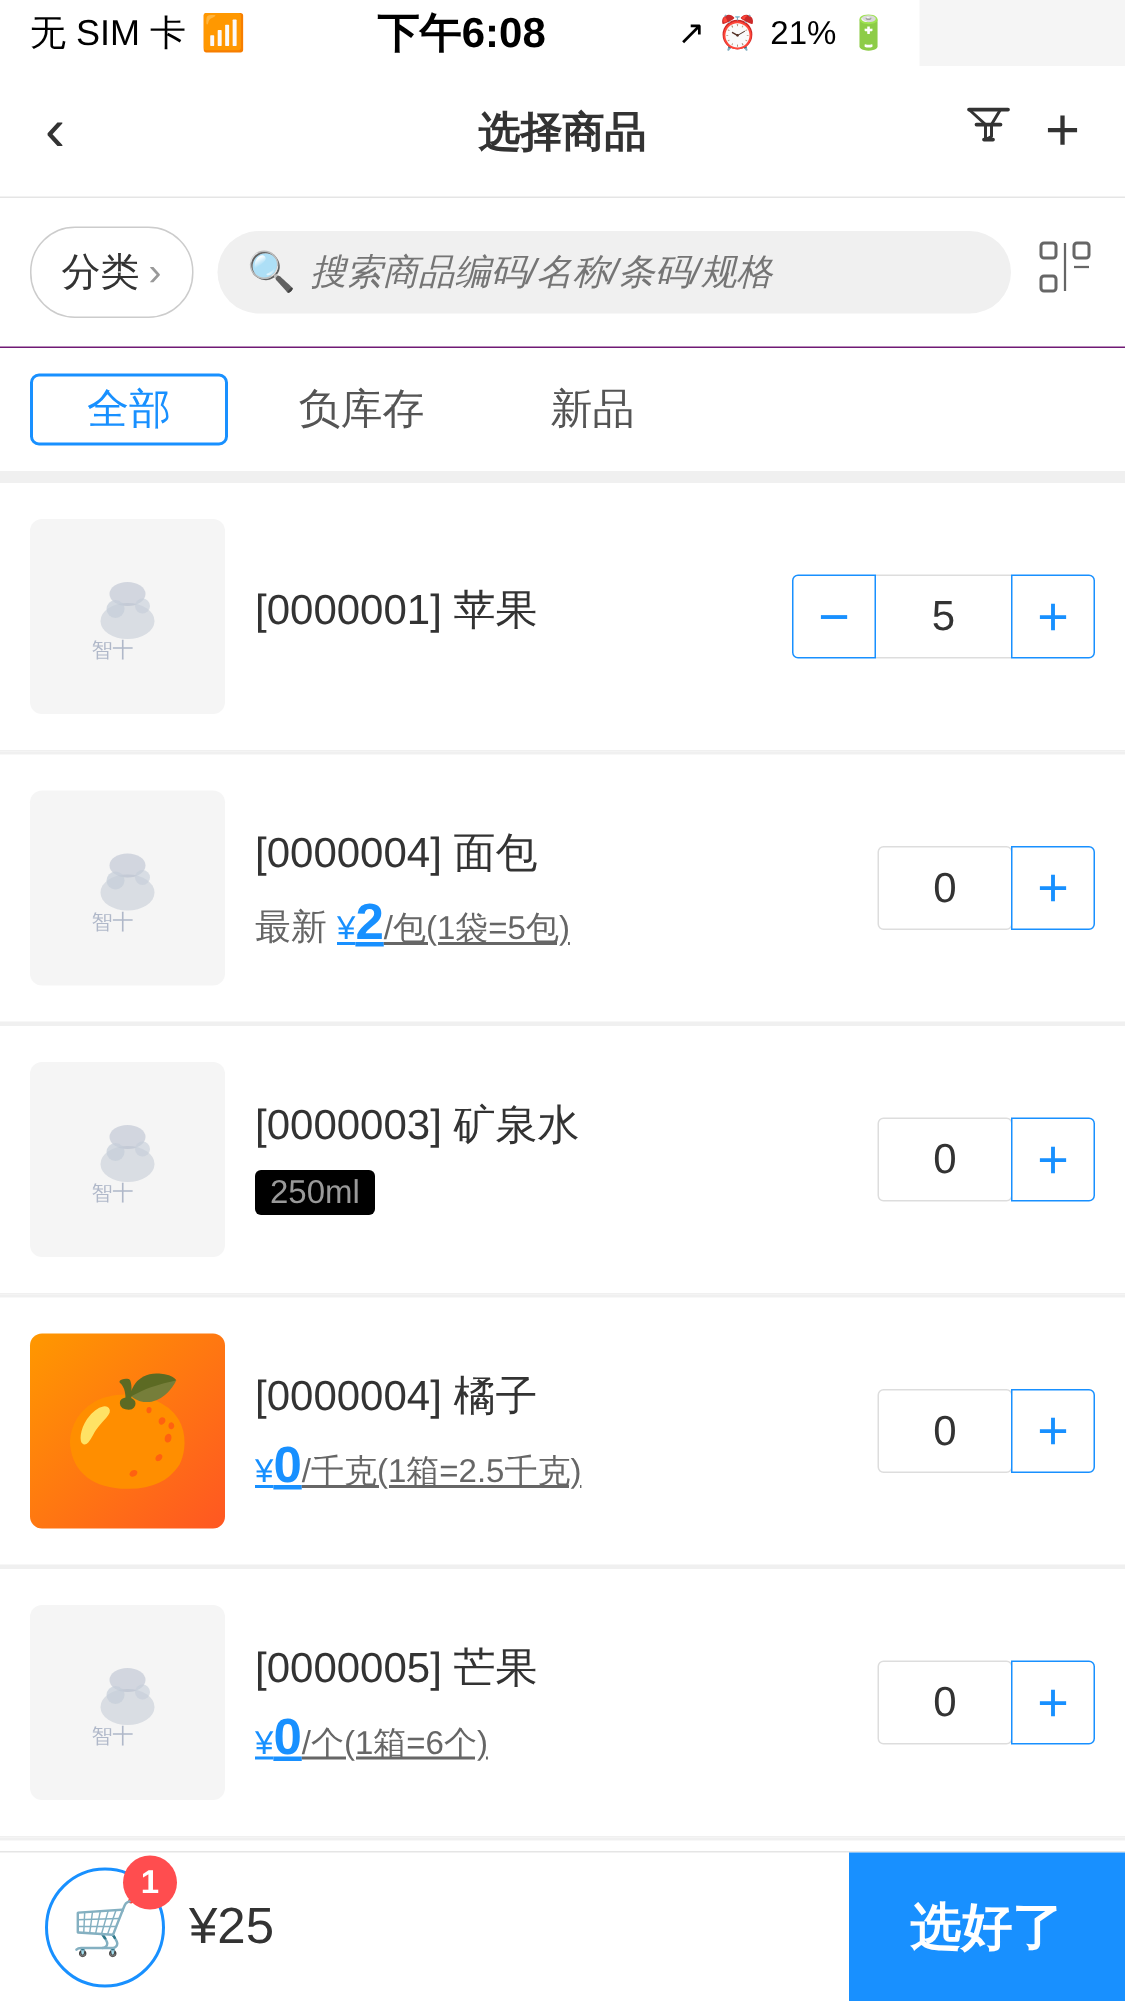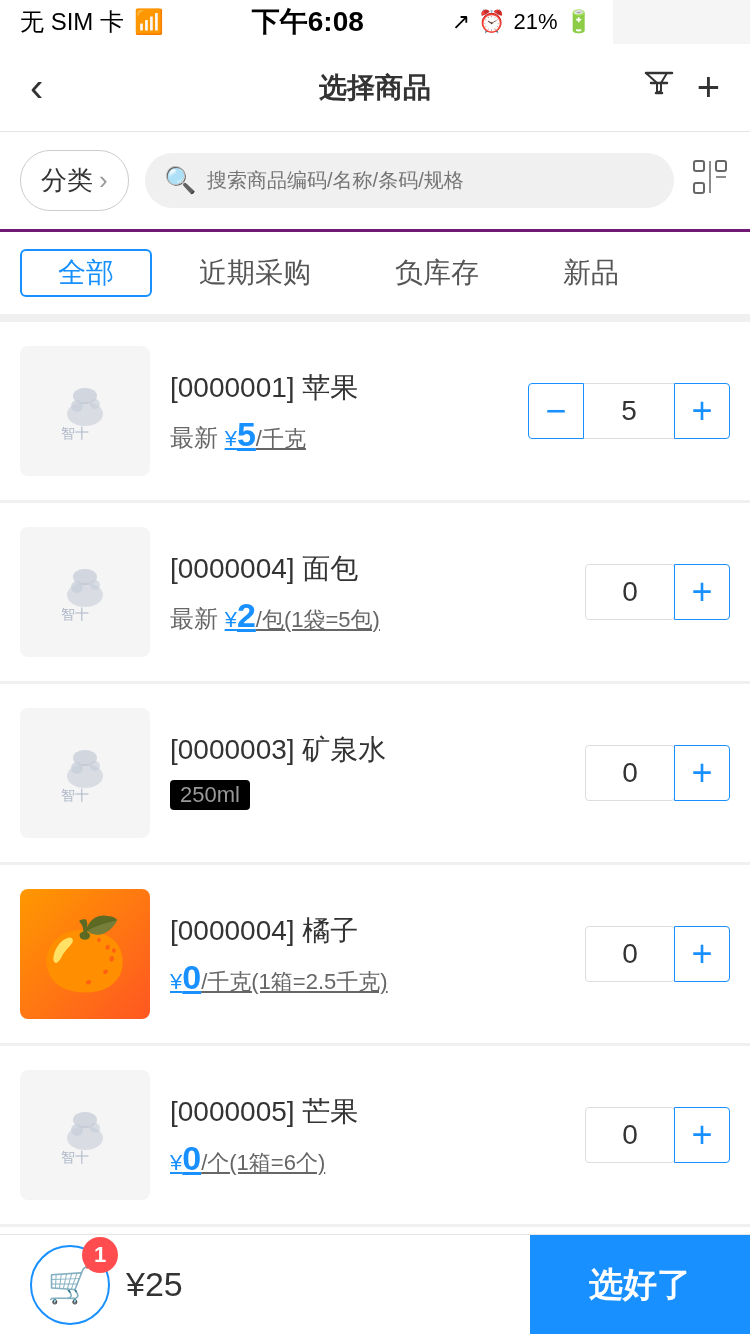--- a/index.html
+++ b/index.html
@@ -61,21 +61,21 @@
 
     
     .filter-bar {
       width: 750px;
       height: 100px;
       background: #fff;
       display: flex;
       align-items: center;
       padding: 0 20px;
       gap: 16px;
-      border-bottom: 3px solid #701a75;
+      border-bottom: 1px solid #701a75;
     }
     .category-btn {
       display: flex;
       align-items: center;
       padding: 12px 20px;
       border: 1px solid #ccc;
       border-radius: 30px;
       font-size: 26px;
       color: #333;
       white-space: nowrap;
@@ -88,23 +88,24 @@
       align-items: center;
       background: #f0f0f0;
       border-radius: 30px;
       padding: 12px 20px;
       gap: 10px;
     }
     .search-input {
       flex: 1;
       border: none;
       background: transparent;
-      font-size: 20px;
+      font-size: 24px;
       color: #999;
       outline: none;
+      font-style: italic;
     }
     .scan-icon {
       font-size: 32px;
       color: #666;
       cursor: pointer;
     }
 
     
     .tabs-bar {
       width: 750px;
@@ -279,21 +280,21 @@
       align-items: center;
       justify-content: center;
       font-weight: 700;
     }
     .cart-total {
       font-size: 34px;
       font-weight: 400;
       color: #333;
     }
     .confirm-btn {
-      width: 220px;
+      width: 184px;
       height: 100px;
       background: #1890ff;
       color: #fff;
       font-size: 34px;
       font-weight: 600;
       display: flex;
       align-items: center;
       justify-content: center;
       cursor: pointer;
       flex-shrink: 0;
@@ -371,23 +372,20 @@
       <line x1="26" y1="20" x2="36" y2="20" stroke="#666" stroke-width="1.5"></line>
     </svg>
   </span>
 </div>
 
 <div class="tabs-bar">
   <div class="tab-item active">
     <span>全部</span>
   </div>
   <div class="tab-item">
-    <span>近期采购</span>
-  </div>
-  <div class="tab-item">
     <span>负库存</span>
   </div>
   <div class="tab-item">
     <span>新品</span>
   </div>
 </div>
 
 <div class="product-list">
 
   <div class="product-item">
@@ -397,24 +395,20 @@
           <ellipse cx="40" cy="20" rx="12" ry="8" fill="#b0b8c9" opacity="0.5"></ellipse>
           <ellipse cx="40" cy="38" rx="18" ry="12" fill="#b0b8c9" opacity="0.4"></ellipse>
           <circle cx="32" cy="30" r="6" fill="#c5cdd9" opacity="0.7"></circle>
           <circle cx="50" cy="28" r="5" fill="#c5cdd9" opacity="0.6"></circle>
           <text x="16" y="62" font-size="14" fill="#b0b8c9" font-family="sans-serif">智十</text>
         </svg>
       </div>
     </div>
     <div class="product-info">
       <div class="product-name">[0000001] 苹果</div>
-      <div class="product-price">
-        <span>最新</span>
-        <span class="currency"> ¥</span><span style="color:#1890ff; font-size:34px; font-weight:700; text-decoration:underline;">5</span><span class="unit">/千克</span>
-      </div>
     </div>
     <div class="qty-control">
       <button class="qty-btn minus">−</button>
       <input class="qty-input" value="5" style="">
       <button class="qty-btn plus">+</button>
     </div>
   </div>
 
   <div class="product-item">
     <div class="product-image">

